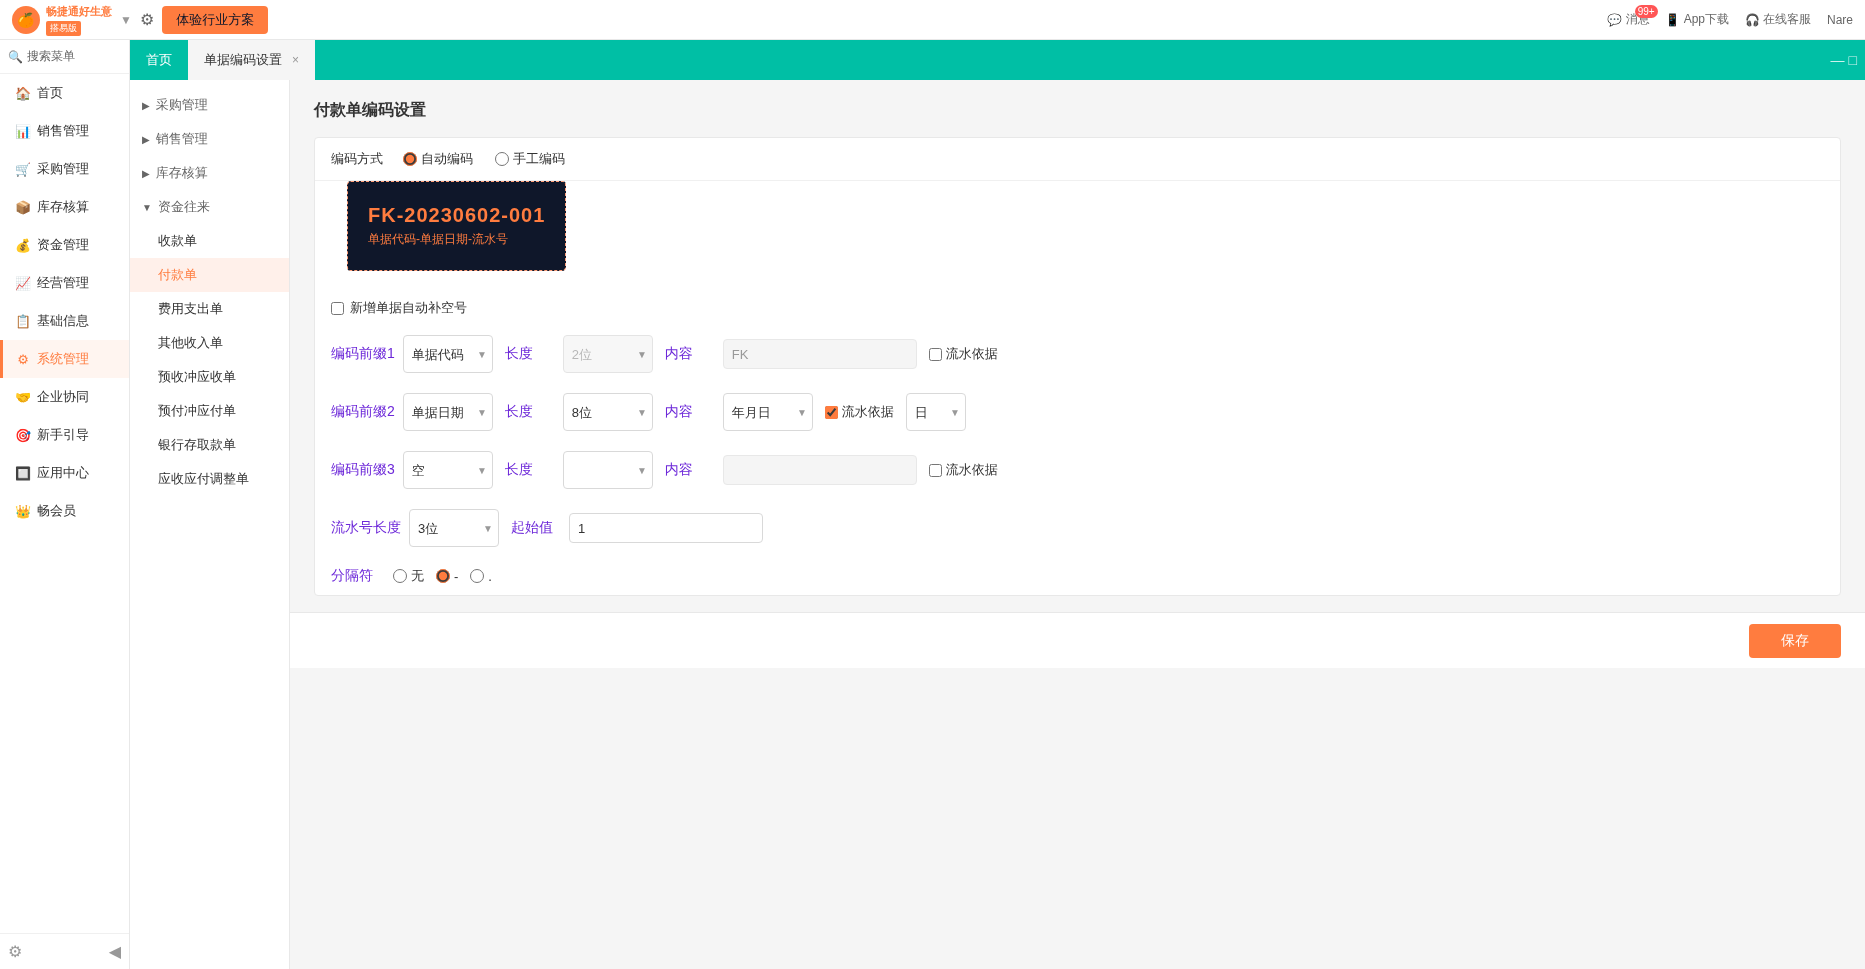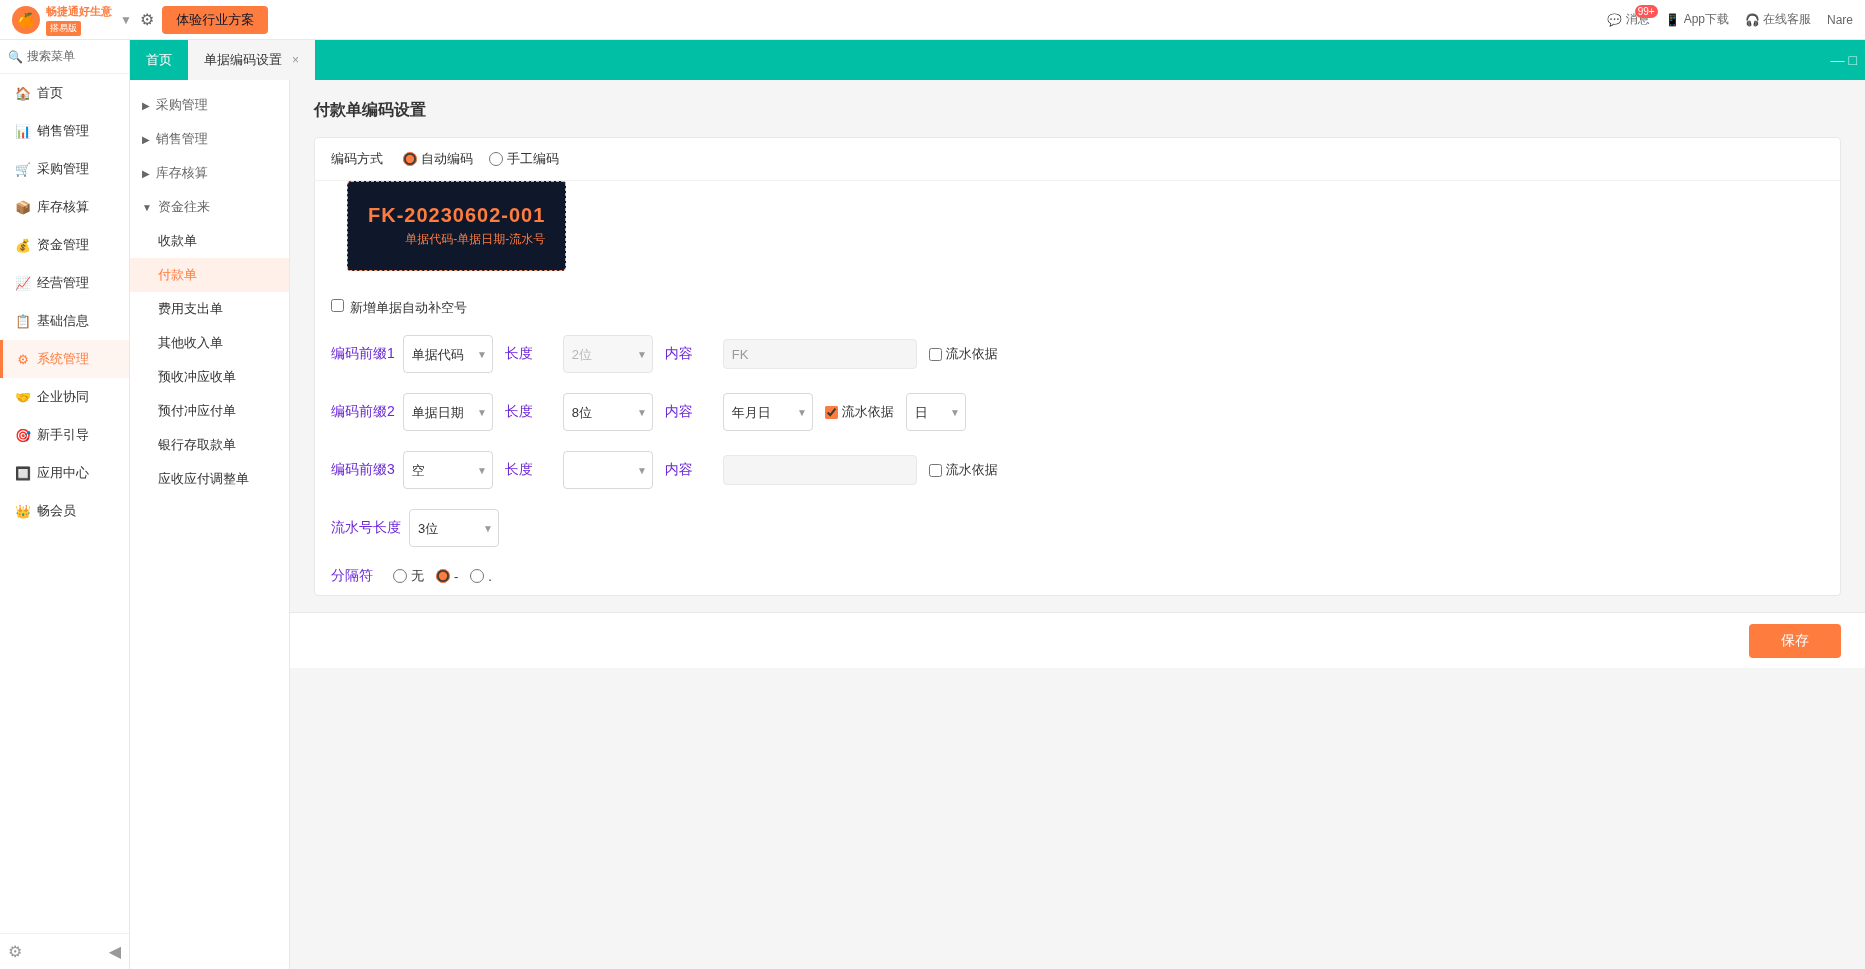--- a/index.html
+++ b/index.html
@@ -50,34 +50,34 @@
     
     .form-area { flex: 1; overflow-y: auto; padding: 20px 24px; background: #f5f5f5; }
 
     
     .page-title { font-size: 16px; font-weight: 600; color: #333; margin-bottom: 16px; }
 
     
     .section-card { background: #fff; border-radius: 4px; border: 1px solid #e8e8e8; margin-bottom: 16px; }
     .encode-method-row { padding: 12px 16px; display: flex; align-items: center; gap: 20px; border-bottom: 1px solid #f0f0f0; }
     .encode-method-label { color: #333; font-size: 13px; }
-    .radio-group { display: flex; align-items: flex-end; gap: 16px; }
+    .radio-group { display: flex; align-items: flex-end; gap: 22px; }
     .radio-item { display: flex; align-items: center; gap: 4px; cursor: pointer; font-size: 13px; }
     .radio-input { accent-color: #ff7c3f; width: 14px; height: 14px; }
 
     
     .info-bar { padding: 10px 16px; color: #666; font-size: 12px; line-height: 1.6; }
 
     
     .example-box { margin: 0 16px 4px; border: 1.5px dashed #ffa07a; background: #0f172a; border-radius: 4px; padding: 22px 20px; display: inline-block; }
     .example-code { font-size: 20px; font-weight: 600; color: #ff7c3f; letter-spacing: 1px; }
-    .example-desc { font-size: 12px; color: #ff7c3f; margin-top: 4px; text-align: right; }
-
-    
-    .checkbox-row { padding: 8px 16px; display: flex; gap: 6px; }
+    .example-desc { font-size: 12px; color: #ff7c3f; margin-top: 4px; }
+
+    
+    .checkbox-row { padding: 8px 16px; display: flex; align-items: center; gap: 6px; }
     .checkbox-input { accent-color: #ff7c3f; width: 13px; height: 13px; }
 
     
     .form-row { padding: 10px 16px; display: flex; align-items: center; gap: 12px; flex-wrap: wrap; }
     .form-field-group { display: flex; align-items: center; gap: 8px; }
     .form-label { color: #6d28d9; font-size: 14px; white-space: nowrap; min-width: 50px; }
     .form-select-wide { min-width: 110px; }
     .form-select-narrow { min-width: 70px; }
     .form-input { height: 30px; border: 1px solid #d9d9d9; border-radius: 4px; padding: 0 8px; font-size: 13px; color: #333; background: white; min-width: 80px; }
     .form-input-disabled { background: #f5f5f5; color: #999; border-color: #e8e8e8; }
@@ -409,20 +409,24 @@
             <div class="form-field-group">
               <span class="form-label">流水号长度</span>
               <div class="select-wrapper">
                 <select class="select-native form-select-narrow">
                   <option selected="">3位</option>
                   <option>4位</option>
                   <option>5位</option>
                 </select>
                 <span class="select-arrow">▼</span>
               </div>
+            </div>
+            <div class="form-field-group">
+              <span class="form-label">起始值</span>
+              <input type="text" class="form-input" value="1" style="">
             </div>
           </div>
 
           <div class="form-row separator-row">
             <span class="form-label">分隔符</span>
             <label class="radio-item">
               <input type="radio" name="separator" class="radio-input" style="">
               <span>无</span>
             </label>
             <label class="radio-item">

